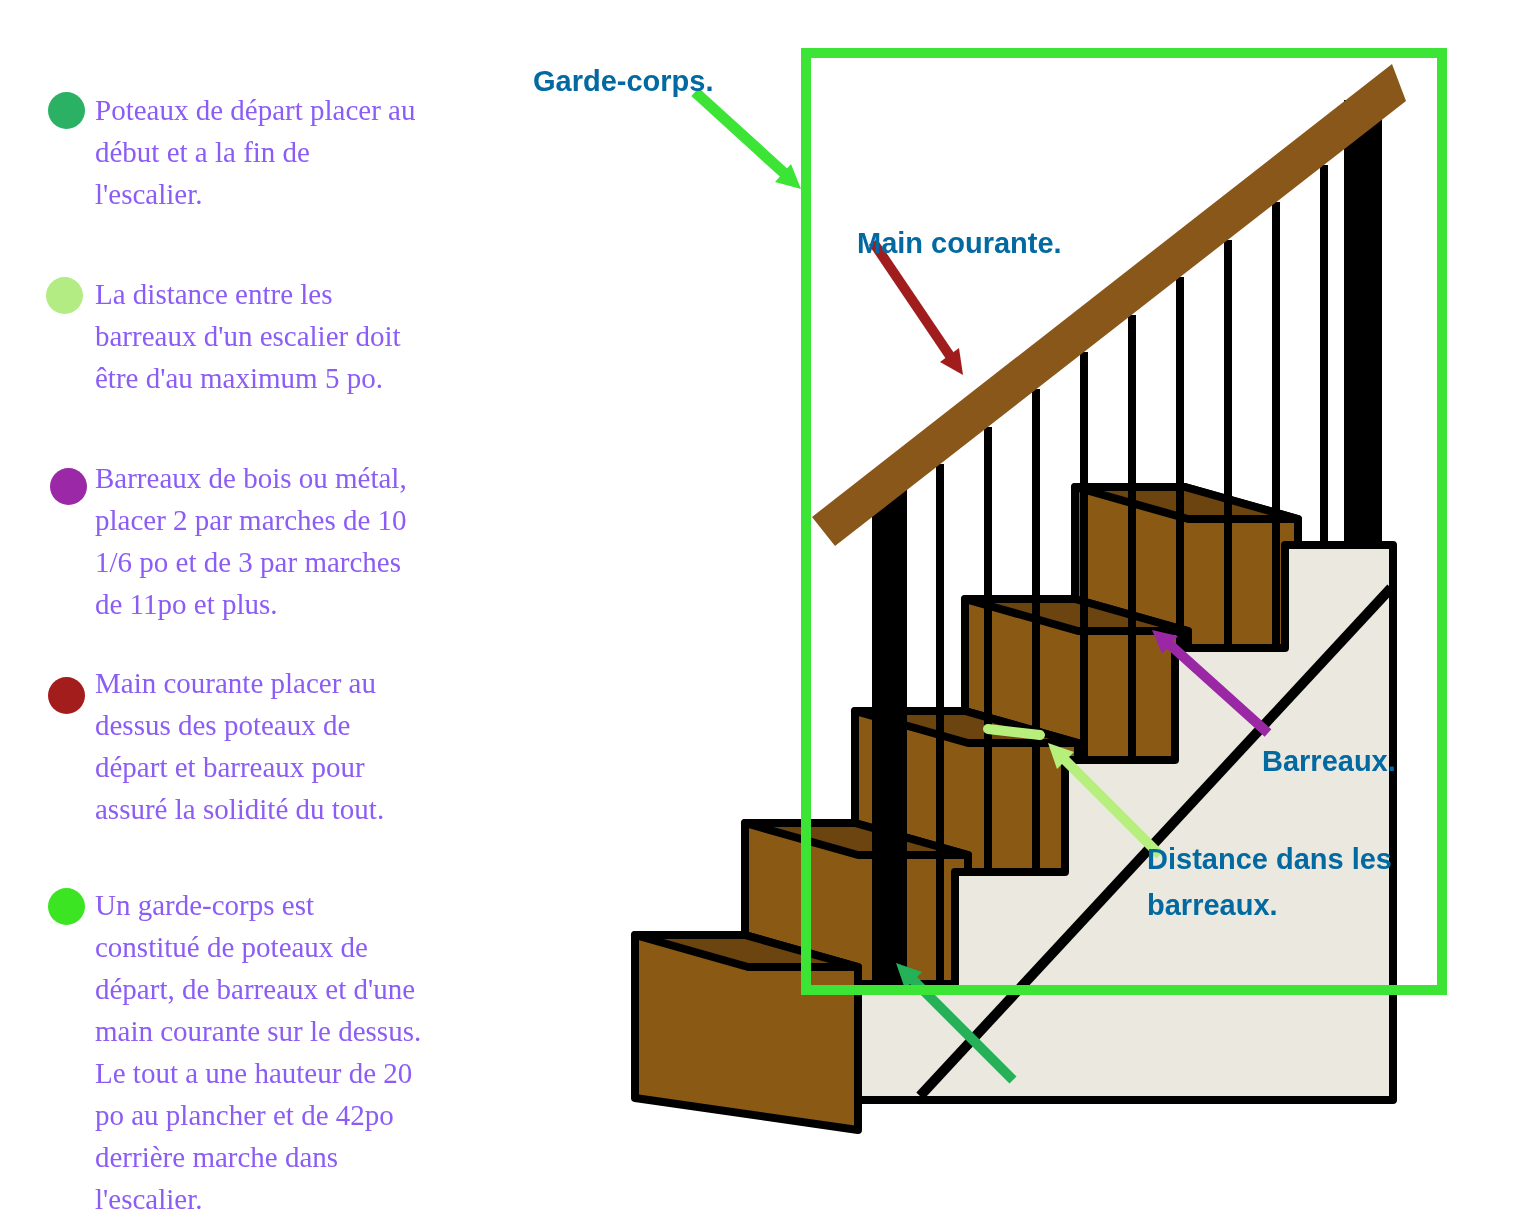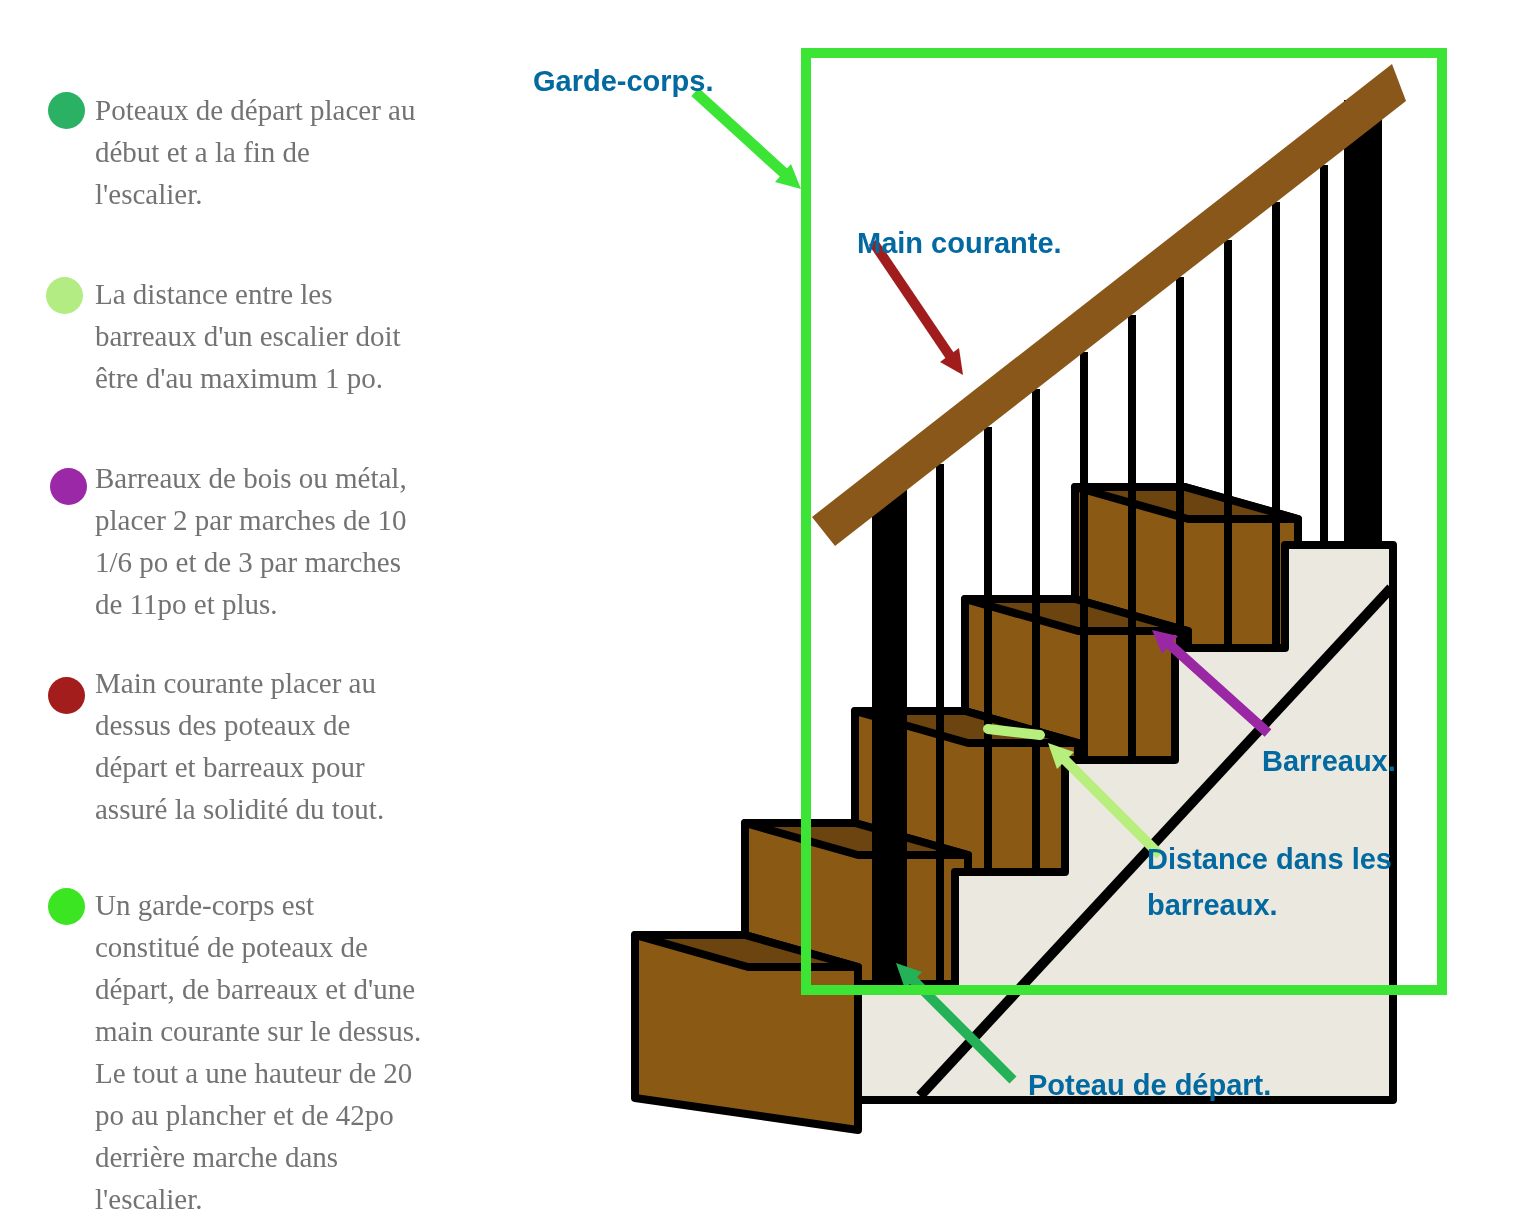--- a/index.html
+++ b/index.html
@@ -2,21 +2,21 @@
 <html><head>
 <meta charset="utf-8">
 <style>
   html,body{margin:0;padding:0;background:#fff;}
   #canvas{position:relative;width:1536px;height:1229px;background:#ffffff;overflow:hidden;
           font-family:"Liberation Serif",serif;}
   
   .bullet-item{position:absolute;left:46px;}
   .bullet-dot{position:absolute;width:37px;height:37px;border-radius:50%;display:block;}
   .bullet-text{position:absolute;left:49px;top:0;width:430px;
-               font-size:29px;line-height:42px;color:#737373;white-space:pre-line;}
+               font-size:29px;line-height:42px;color:#8b5cf6;white-space:pre-line;}
   
   .diag-label{position:absolute;font-family:"Liberation Sans",sans-serif;font-weight:700;
               font-size:29px;color:#0369a1;white-space:pre-line;line-height:46px;}
   svg{position:absolute;left:0;top:0;}
   .ol{stroke:#000;stroke-width:8;stroke-linejoin:round;}
   .blk{fill:#000;}
   .thick{stroke:#000;stroke-width:10;}
 </style>
 </head>
 <body>
@@ -26,21 +26,21 @@
   <div class="bullet-item" style="top:89px;">
     <span class="bullet-dot" style="left: 2px; top: 3px; background-color: rgb(43, 177, 100);"></span>
     <div class="bullet-text">Poteaux de départ placer au
 début et a la fin de
 l'escalier.</div>
   </div>
   <div class="bullet-item" style="top:273px;">
     <span class="bullet-dot" style="left: 0px; top: 4px; background-color: rgb(178, 236, 131);"></span>
     <div class="bullet-text">La distance entre les
 barreaux d'un escalier doit
-être d'au maximum 1 po.</div>
+être d'au maximum 5 po.</div>
   </div>
   <div class="bullet-item" style="top:457px;">
     <span class="bullet-dot" style="left: 4px; top: 11px; background-color: rgb(155, 40, 166);"></span>
     <div class="bullet-text">Barreaux de bois ou métal,
 placer 2 par marches de 10
 1/6 po et de 3 par marches
 de 11po et plus.</div>
   </div>
   <div class="bullet-item" style="top:662px;">
     <span class="bullet-dot" style="left: 2px; top: 15px; background-color: rgb(164, 29, 29);"></span>
@@ -119,14 +119,13 @@
     </g>
 
     <rect x="806" y="53" width="636" height="937" fill="none" stroke-width="10" stroke="#3ce435"></rect>
   </svg>
 
   <div class="diag-label" style="left:533px;top:58px;">Garde-corps.</div>
   <div class="diag-label" style="left:857px;top:220px;">Main courante.</div>
   <div class="diag-label" style="left:1262px;top:738px;">Barreaux.</div>
   <div class="diag-label" style="left:1147px;top:836px;">Distance dans les
 barreaux.</div>
-  <div class="diag-label" style="left:1028px;top:1062px;">Poteau de départ.</div>
 </div>
 
 </body></html>

